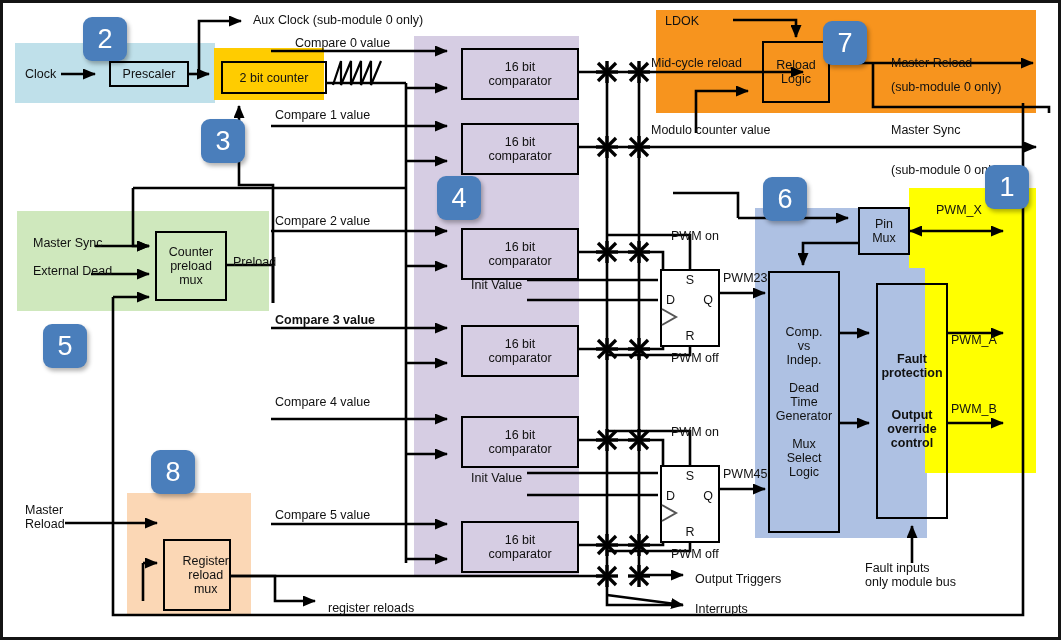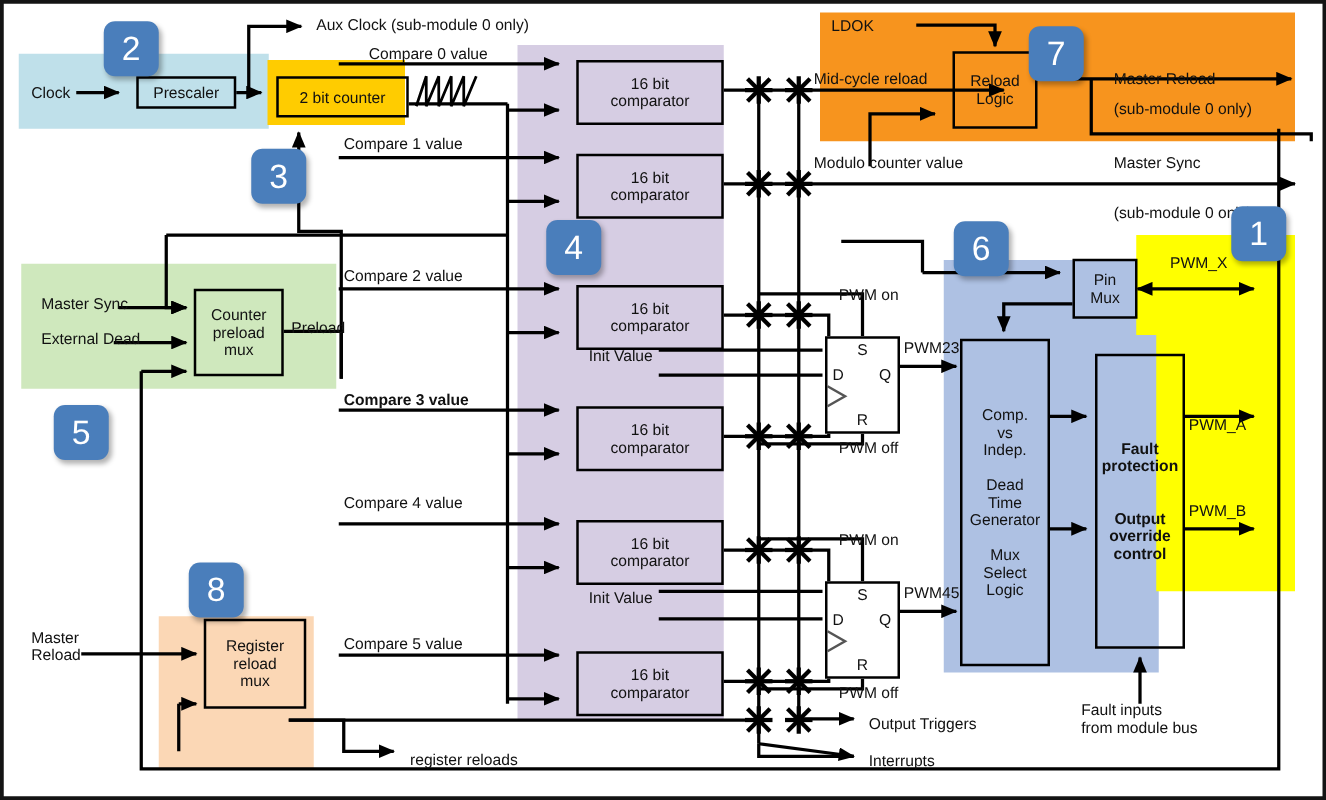--- a/index.html
+++ b/index.html
@@ -227,21 +227,21 @@
       </div>
       <div class="box" style="left: 458px; top: 518px; width: 118px; height: 52px; background: transparent;">
         <span style="white-space: pre-line;">16 bit
 comparator</span>
       </div>
       <div class="box" style="left: 152px; top: 228px; width: 72px; height: 70px; background: transparent;">
         <span style="white-space: pre-line;">Counter
 preload
 mux</span>
       </div>
-      <div class="box" style="left: 160px; top: 492px; width: 82px; height: 72px; background: transparent;">
+      <div class="box" style="left: 160px; top: 536px; width: 68px; height: 72px; background: transparent; justify-content: flex-end;">
         <span style="white-space: pre-line;">Register
 reload
 mux</span>
       </div>
       <div class="box" style="left: 759px; top: 38px; width: 68px; height: 62px; background: transparent;">
         <span style="white-space: pre-line;">Reload
 Logic</span>
       </div>
       <div class="box" style="left: 855px; top: 204px; width: 52px; height: 48px; background: transparent;">
         <span style="white-space: pre-line;">Pin
@@ -317,21 +317,21 @@
       <div class="lbl" style="left: 668px; top: 226px;">PWM on</div>
       <div class="lbl" style="left: 668px; top: 348px;">PWM off</div>
       <div class="lbl" style="left: 668px; top: 422px;">PWM on</div>
       <div class="lbl" style="left: 668px; top: 544px;">PWM off</div>
       <div class="lbl" style="left: 468px; top: 275px;">Init Value</div>
       <div class="lbl" style="left: 468px; top: 468px;">Init Value</div>
       <div class="lbl" style="left: 933px; top: 200px;">PWM_X</div>
       <div class="lbl" style="left: 948px; top: 330px;">PWM_A</div>
       <div class="lbl" style="left: 948px; top: 399px;">PWM_B</div>
       <div class="lbl" style="left: 862px; top: 558px;">Fault inputs
-from module bus</div>
+only module bus</div>
       <div class="lbl" style="left: 692px; top: 569px;">Output Triggers</div>
       <div class="lbl" style="left: 692px; top: 599px;">Interrupts</div>
     </div>
   <div id="badges">
       <div class="badge" style="left: 982px; top: 162px; background: rgb(74, 126, 187);">
         <span>1</span>
       </div>
       <div class="badge" style="left: 80px; top: 14px; background: rgb(74, 126, 187);">
         <span>2</span>
       </div>

